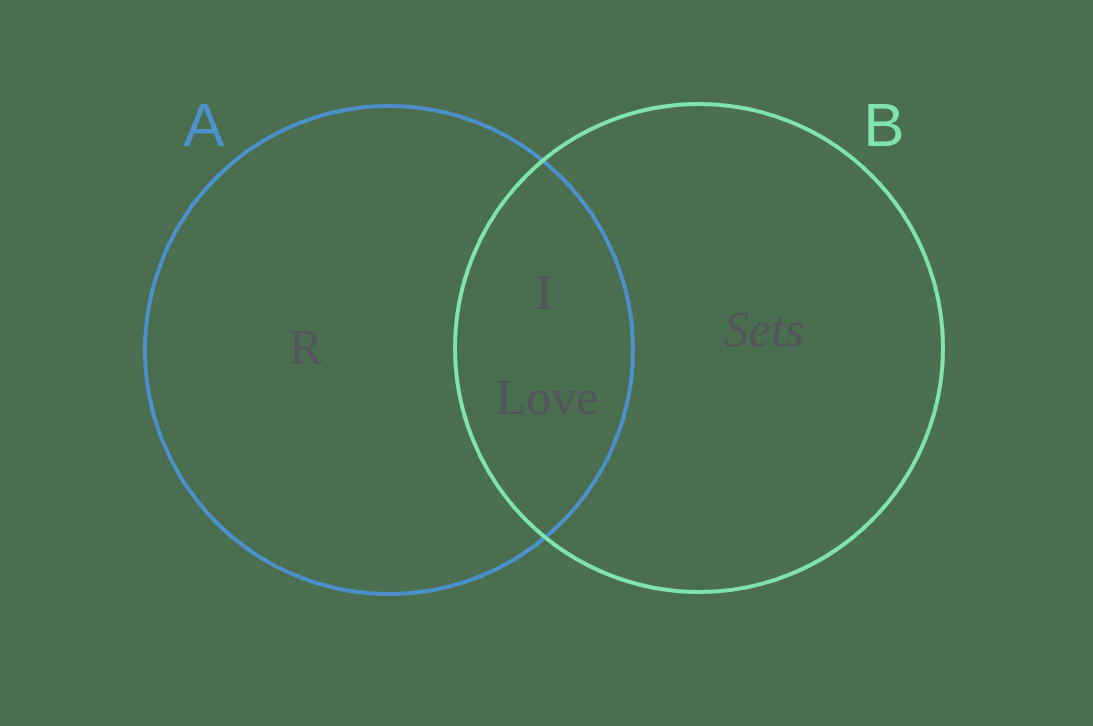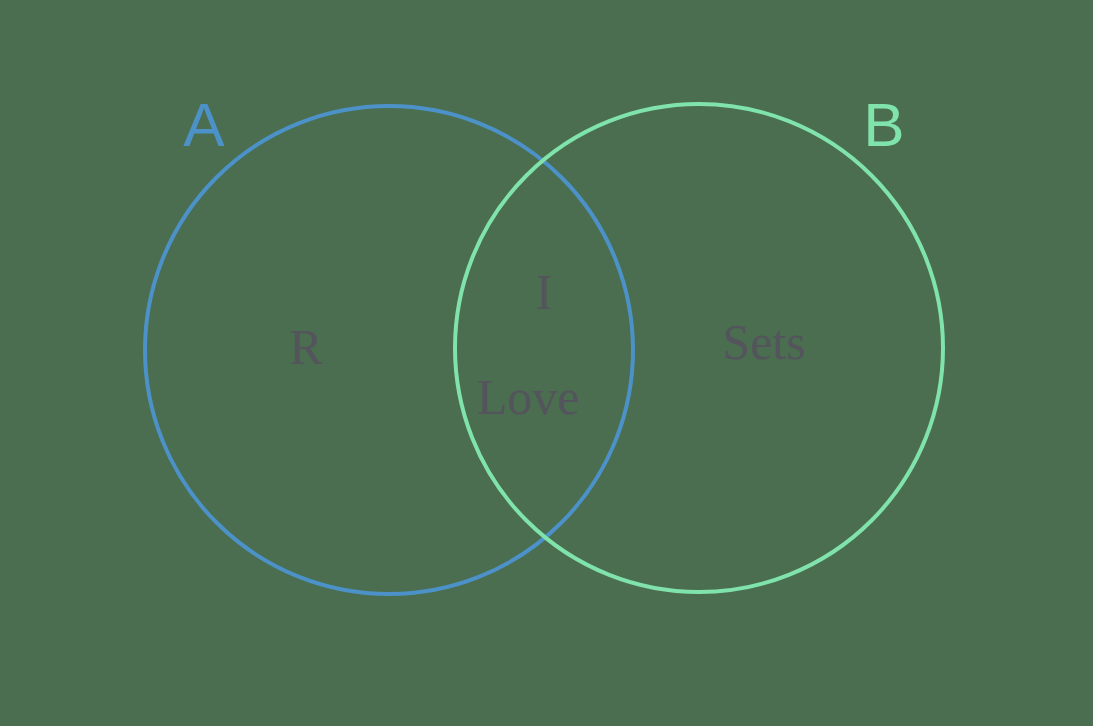--- a/index.html
+++ b/index.html
@@ -35,22 +35,22 @@
   .set-name-a { left: 204px; top: 125px; color: #4c92c8; }
   .set-name-b { left: 884px; top: 125px; color: #7fe3ab; }
   .set-item {
     font-family: "Liberation Serif", serif;
     font-size: 50px;
     font-weight: 400;
     color: #54545c;
   }
   .item-r    { left: 306px; top: 347px; }
   .item-i    { left: 544px; top: 292px; }
-  .item-love { left: 528px; top: 397px; }
-  .item-sets { left: 764px; top: 342px; }
+  .item-love { left: 547px; top: 397px; }
+  .item-sets { left: 764px; top: 329px; font-style: italic; }
 </style>
 </head>
 <body>
 
 <div class="stage">
 
   <svg class="venn-svg" viewBox="0 0 1093 726">
     <circle cx="389" cy="350" r="244" fill="none" stroke-width="4" stroke="#4c92c8"></circle>
     <circle cx="699" cy="348" r="244" fill="none" stroke-width="4" stroke="#7fe3ab"></circle>
   </svg>

